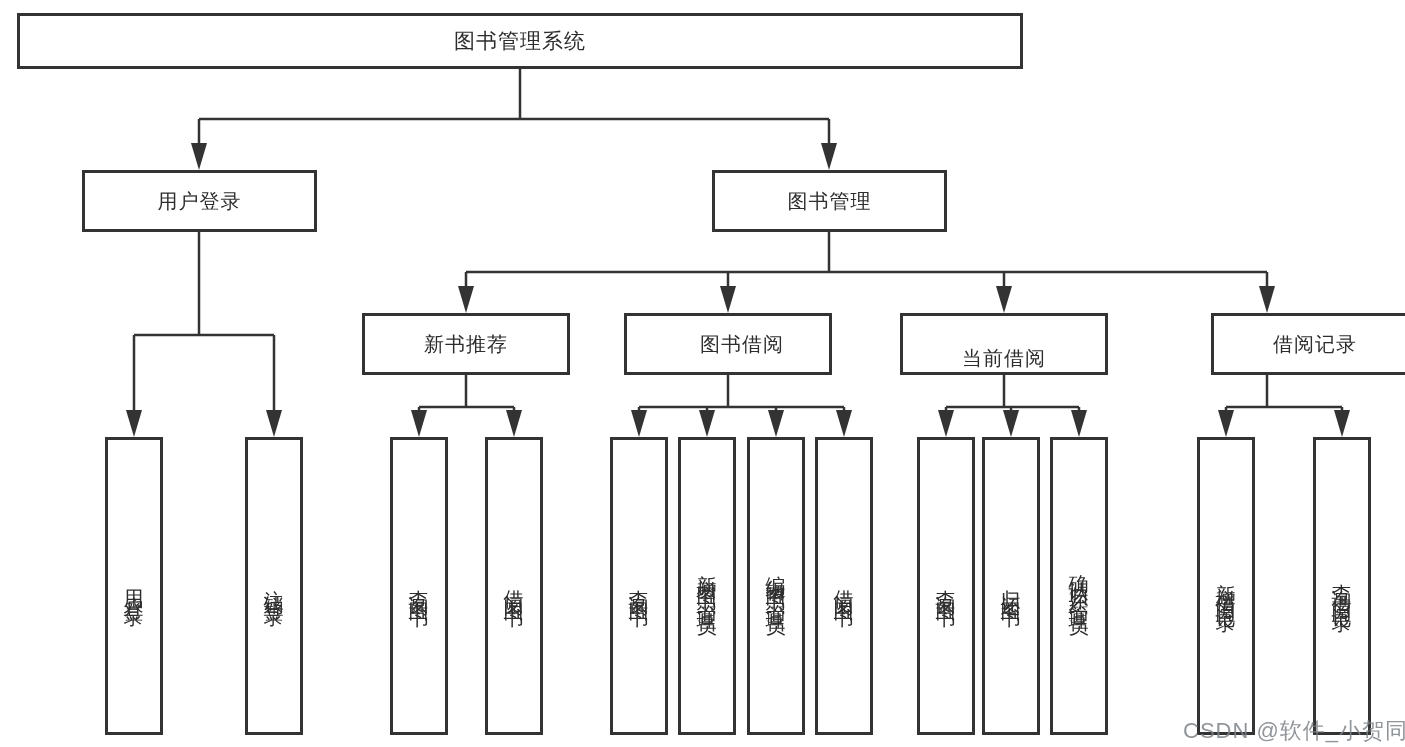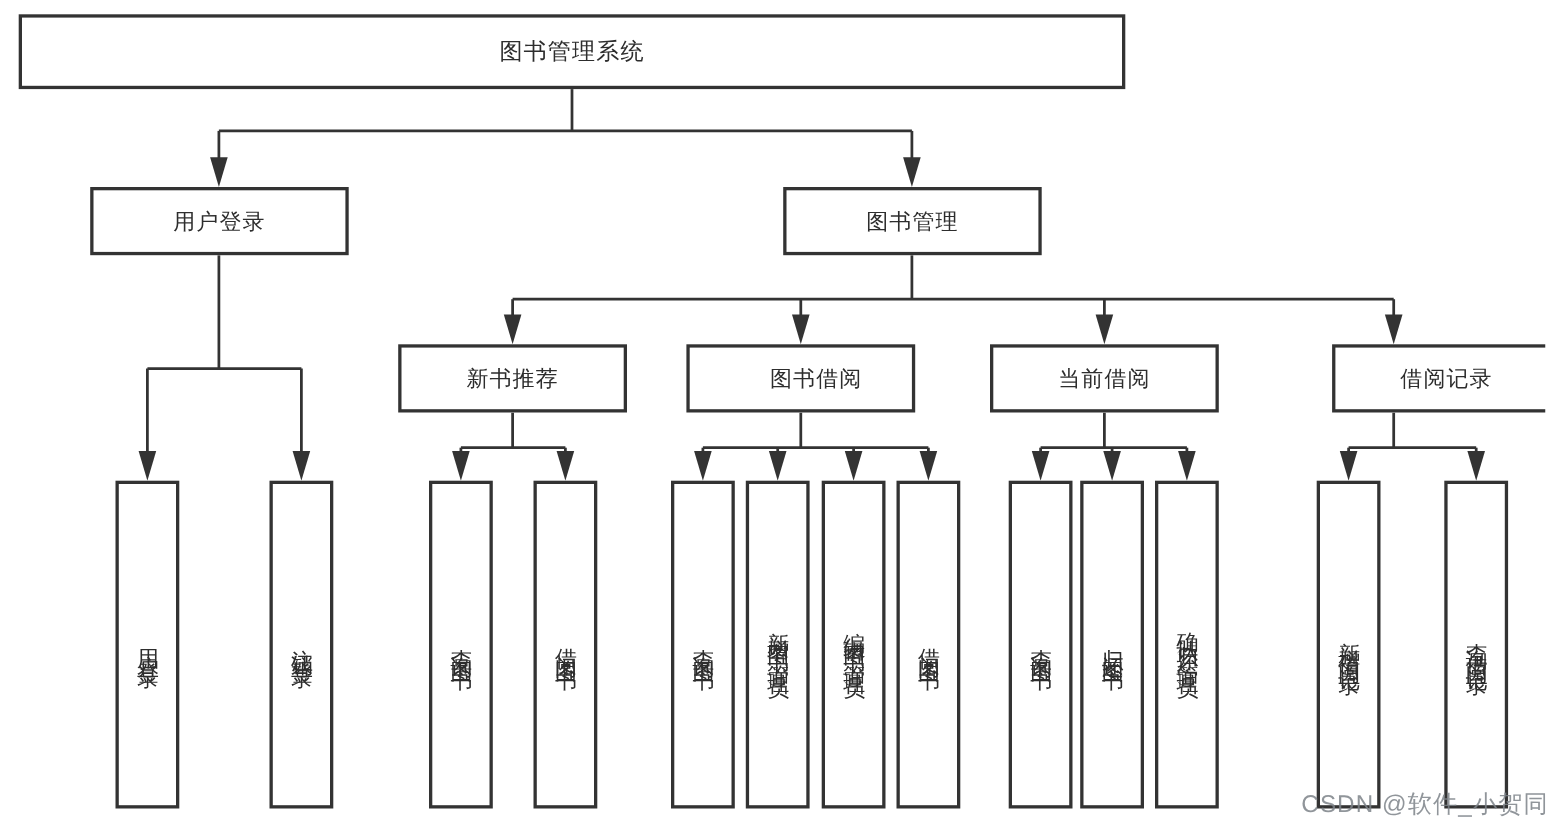--- a/index.html
+++ b/index.html
@@ -23,30 +23,30 @@
     border: 3px solid #333333;
     background: #ffffff;
     display: flex;
     align-items: center;
     justify-content: center;
     font-size: 20px;
     letter-spacing: 1px;
     color: #2d2d2d;
   }
   
-  .node-root { left: 17px; top: 13px; width: 1006px; height: 68px; font-size: 21px; }
+  .node-root { left: 17px; top: 13px; width: 1006px; height: 56px; font-size: 21px; }
   
   .node-l2 { top: 170px; width: 235px; height: 62px; }
   .node-user-login     { left: 82px; }
   .node-book-management{ left: 712px; font-family: Liberation Mono, monospace; }
   
   .node-l3 { top: 313px; width: 208px; height: 62px; }
   .node-s0 { left: 362px; }
   .node-s1 { left: 624px; padding-left: 28px; }
-  .node-s2 { left: 900px; }
+  .node-s2 { left: 900px; align-items: flex-end; }
   .node-s3 { left: 1163px; margin-left: 48px; }
   
   .node-leaf { top: 437px; width: 58px; height: 298px; }
   .node-leaf .vtext {
     writing-mode: vertical-rl;
     text-orientation: mixed;
     font-size: 20px;
     letter-spacing: 6px;
     line-height: 1;
     white-space: nowrap;

